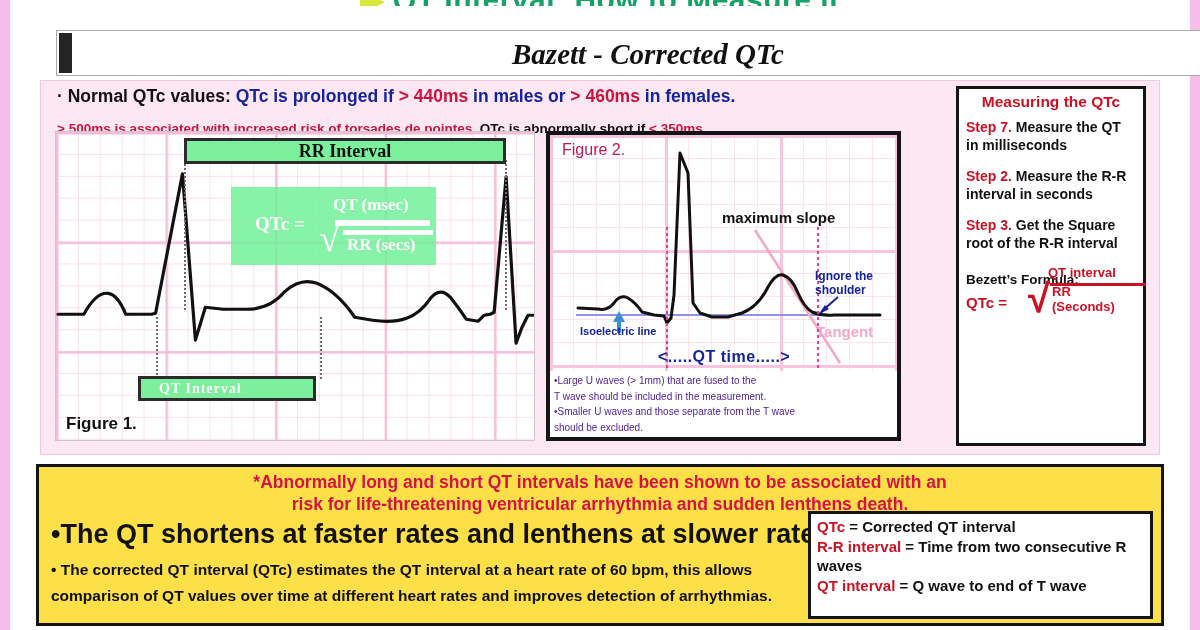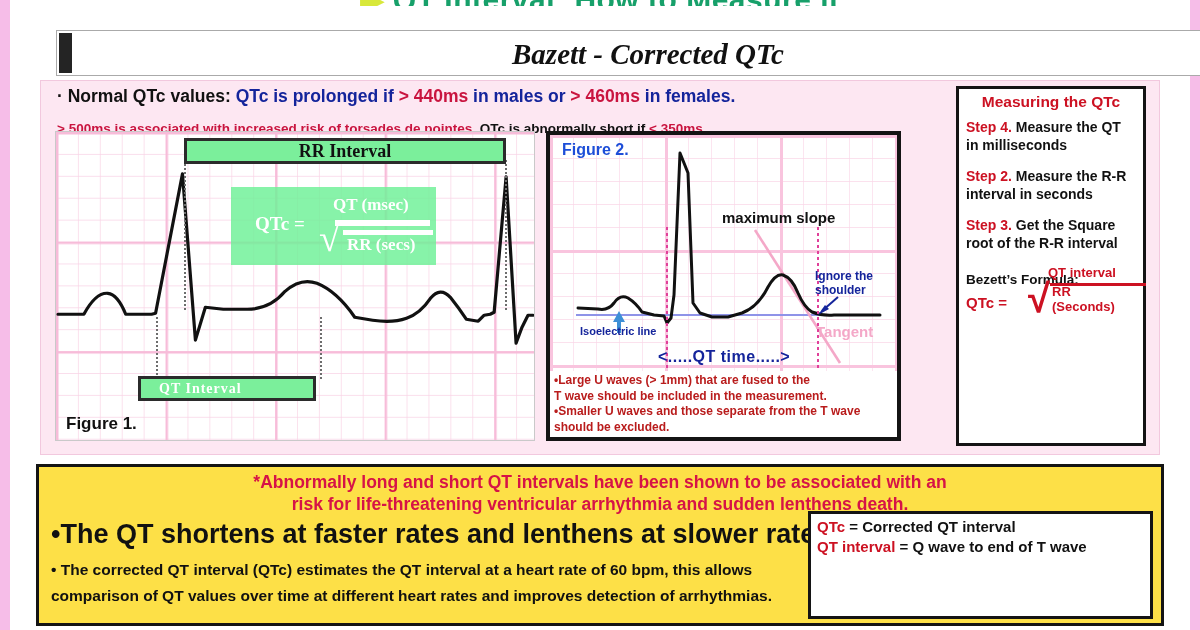--- a/index.html
+++ b/index.html
@@ -105,30 +105,30 @@
   }
   .lead-note .ln-pink{color:#f291c0;font-weight:bold;font-size:12.5px;line-height:15px;}
   .lead-note .ln-blk{color:#111;font-weight:bold;font-size:13px;line-height:15px;}
 
   
   .fig2{
     position:absolute;left:505px;top:50px;width:355px;height:310px;
     background:#ffffff;border:4px solid #141414;box-sizing:border-box;overflow:hidden;
   }
   .fig2-inner{position:absolute;left:0;top:0;right:0;height:238px;overflow:hidden;background:#fff;}
-  .fig2-label{position:absolute;left:12px;top:6px;font-size:16px;font-weight:bold;color:#1d4ed8;z-index:6;}
+  .fig2-label{position:absolute;left:12px;top:6px;font-size:16px;font-weight:normal;color:#be185d;z-index:6;}
   .f2-txt{position:absolute;z-index:7;font-weight:bold;}
   .t-maxslope{left:172px;top:74px;font-size:15px;color:#111;}
   .t-ignore{left:265px;top:134px;font-size:12px;color:#14249b;line-height:14px;}
   .t-tangent{left:266px;top:188px;font-size:15px;color:#f4a8c8;}
   .t-isoelectric{left:30px;top:190px;font-size:11px;color:#14249b;}
   .t-qttime{left:108px;top:213px;font-size:16px;color:#14249b;letter-spacing:.5px;}
   .fig2-foot{
     position:absolute;left:0;bottom:0;width:100%;height:66px;background:#fff;
-    font-size:12px;font-weight:bold;color:#b91c1c;line-height:15.5px;padding:2px 4px;
+    font-size:10px;font-weight:normal;color:#4c1d95;line-height:15.5px;padding:2px 4px;
     box-sizing:border-box;z-index:8;
   }
 
   
   .steps{
     position:absolute;left:915px;top:5px;width:190px;height:360px;
     background:#ffffff;border:3px solid #141414;box-sizing:border-box;padding:4px 7px;
   }
   .steps-title{text-align:center;color:#cc1122;font-weight:bold;font-size:15.5px;margin-bottom:8px;}
   .step-row{font-size:14px;font-weight:bold;color:#111;line-height:17.5px;margin-bottom:14px;}
@@ -292,21 +292,21 @@
         <div>T wave should be included in the measurement.</div>
         <div>•Smaller U waves and those separate from the T wave</div>
         <div>should be excluded.</div>
       </div>
     </div>
 
     <div class="steps">
       <div class="steps-title">Measuring the QTc</div>
 
       <div class="step-row">
-        <span class="sn">Step 4.</span><span> Measure the QT in milliseconds</span>
+        <span class="sn">Step 7.</span><span> Measure the QT in milliseconds</span>
       </div>
       <div class="step-row">
         <span class="sn">Step 2.</span><span> Measure the R-R interval in seconds</span>
       </div>
       <div class="step-row">
         <span class="sn">Step 3.</span><span> Get the Square root of the R-R interval</span>
       </div>
 
       <div class="bez">
         <span class="bez-lab">Bezett’s Formula:</span>
@@ -327,18 +327,21 @@
     </div>
 
     <div class="big-bullet">•The QT shortens at faster rates and lenthens at slower rates</div>
     <div class="sub-bullet">• The corrected QT interval (QTc) estimates the QT interval at a heart rate of 60 bpm, this allows comparison of QT values over time at different heart rates and improves detection of arrhythmias.</div>
 
     <div class="legend">
       <div class="legend-row">
         <span class="k">QTc</span><span> = </span><span>Corrected QT interval</span>
       </div>
       <div class="legend-row">
+        <span class="k">R-R interval</span><span> = </span><span>Time from two consecutive R waves</span>
+      </div>
+      <div class="legend-row">
         <span class="k">QT interval</span><span> = </span><span>Q wave to end of T wave</span>
       </div>
     </div>
   </div>
 
 </div>
 
 </body></html>

